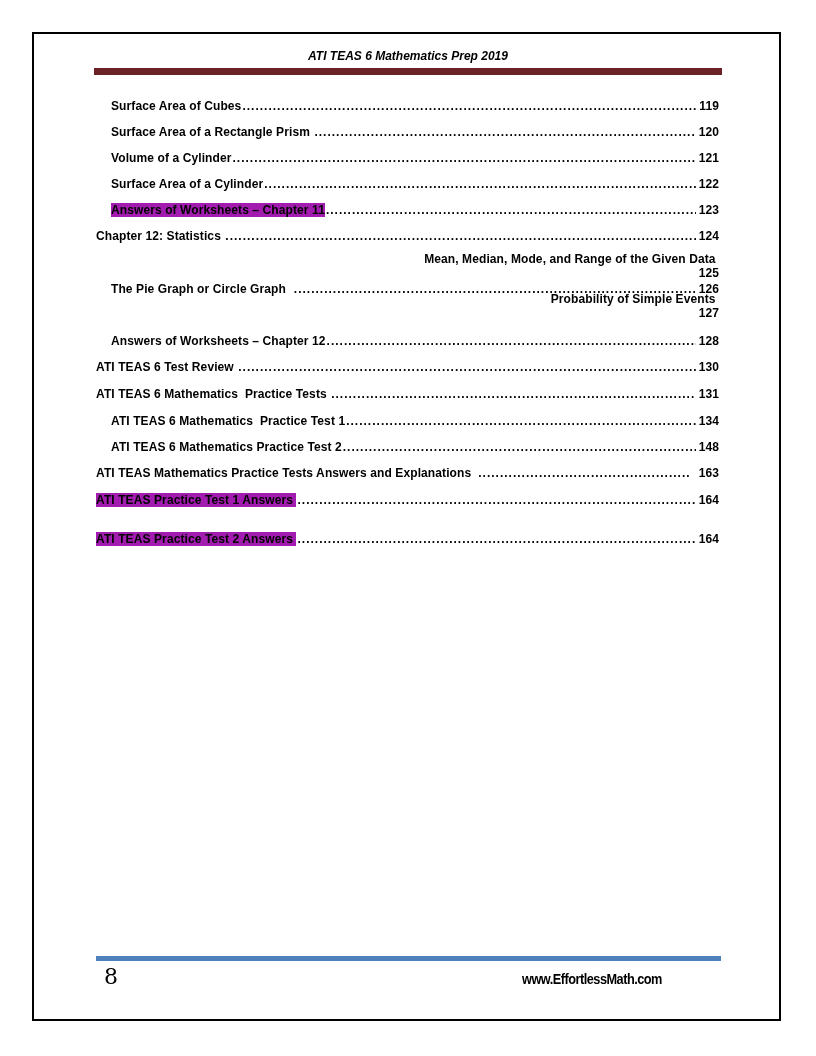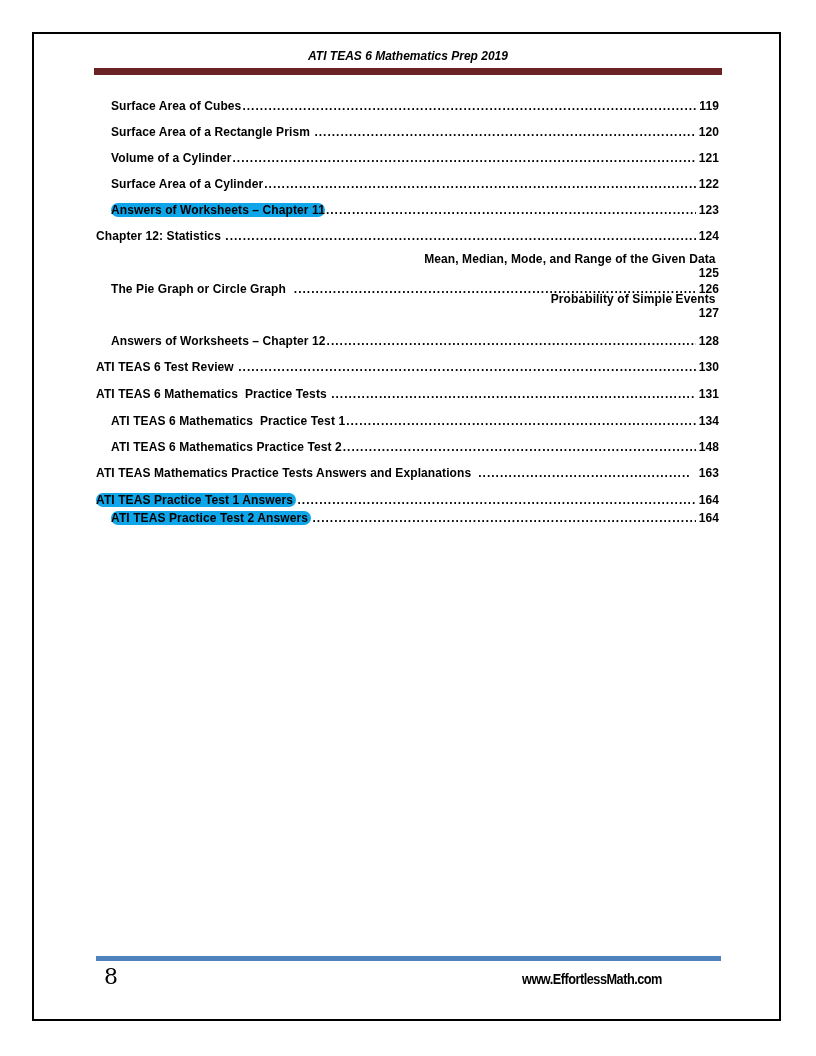--- a/index.html
+++ b/index.html
@@ -4,21 +4,21 @@
   <style>
     html, body { margin: 0; padding: 0; background: #ffffff; }
     body { width: 816px; height: 1056px; position: relative; overflow: hidden; font-family: "Liberation Sans", sans-serif; color: #000; }
     .page-border { position: absolute; left: 32px; top: 32px; width: 749px; height: 989px; border: 2px solid #000; box-sizing: border-box; }
     .header-title { position: absolute; left: 94px; width: 628px; top: 49px; text-align: center; font-size: 12px; font-weight: bold; font-style: italic; color: #000; }
     .header-bar { position: absolute; left: 94px; width: 628px; top: 68px; height: 7px; }
     .toc { position: absolute; left: 96px; width: 623px; top: 95px; }
     .toc-row { position: absolute; left: 0; right: 0; height: 18px; display: flex; align-items: flex-end; font-size: 12px; font-weight: 600; letter-spacing: 0.1px; }
     .toc-row.level-2 { padding-left: 15px; }
     .toc-row .label { white-space: pre; flex: 0 0 auto; }
-    .toc-row .label.hl { background: #0ea5e9; border-radius: 7px; }
+    .toc-row .label.hl { background: #a21caf; }
     .toc-row .leader { flex: 1 1 auto; overflow: hidden; white-space: nowrap; margin: 0 1px; color: #000; letter-spacing: 1px; }
     .toc-row .leader::before { content: "................................................................................................................................................................................................................................................................................................................"; }
     .toc-row .page { flex: 0 0 auto; text-align: right; min-width: 22px; }
     .footer-bar { position: absolute; left: 96px; width: 625px; top: 956px; height: 5px; }
     .footer-page { position: absolute; left: 104px; top: 964px; font-family: "DejaVu Serif", serif; font-size: 22px; }
     .footer-url { position: absolute; left: 522px; top: 970px; font-family: "Liberation Sans", sans-serif; font-size: 15px; font-weight: bold; letter-spacing: -0.6px; transform: scaleX(0.85); transform-origin: left; }
   </style>
 </head>
 <body>
 
@@ -101,21 +101,21 @@
     <div class="toc-row" style="top: 367px; gap: 6px;">
       <span class="label">ATI TEAS Mathematics Practice Tests Answers and Explanations</span>
       <span class="leader"></span>
       <span class="page">163</span>
     </div>
     <div class="toc-row" style="top: 394px;">
       <span class="label hl">ATI TEAS Practice Test 1 Answers </span>
       <span class="leader"></span>
       <span class="page">164</span>
     </div>
-    <div class="toc-row" style="top: 412px; margin-left: 15px;">
+    <div class="toc-row" style="top: 433px;">
       <span class="label hl">ATI TEAS Practice Test 2 Answers </span>
       <span class="leader"></span>
       <span class="page">164</span>
     </div>
   </div>
 
 <div class="footer-bar" id="footer-bar" style="background: rgb(79, 129, 189);"></div>
 <div class="footer-page">8</div>
 <div class="footer-url">www.EffortlessMath.com</div>
 

